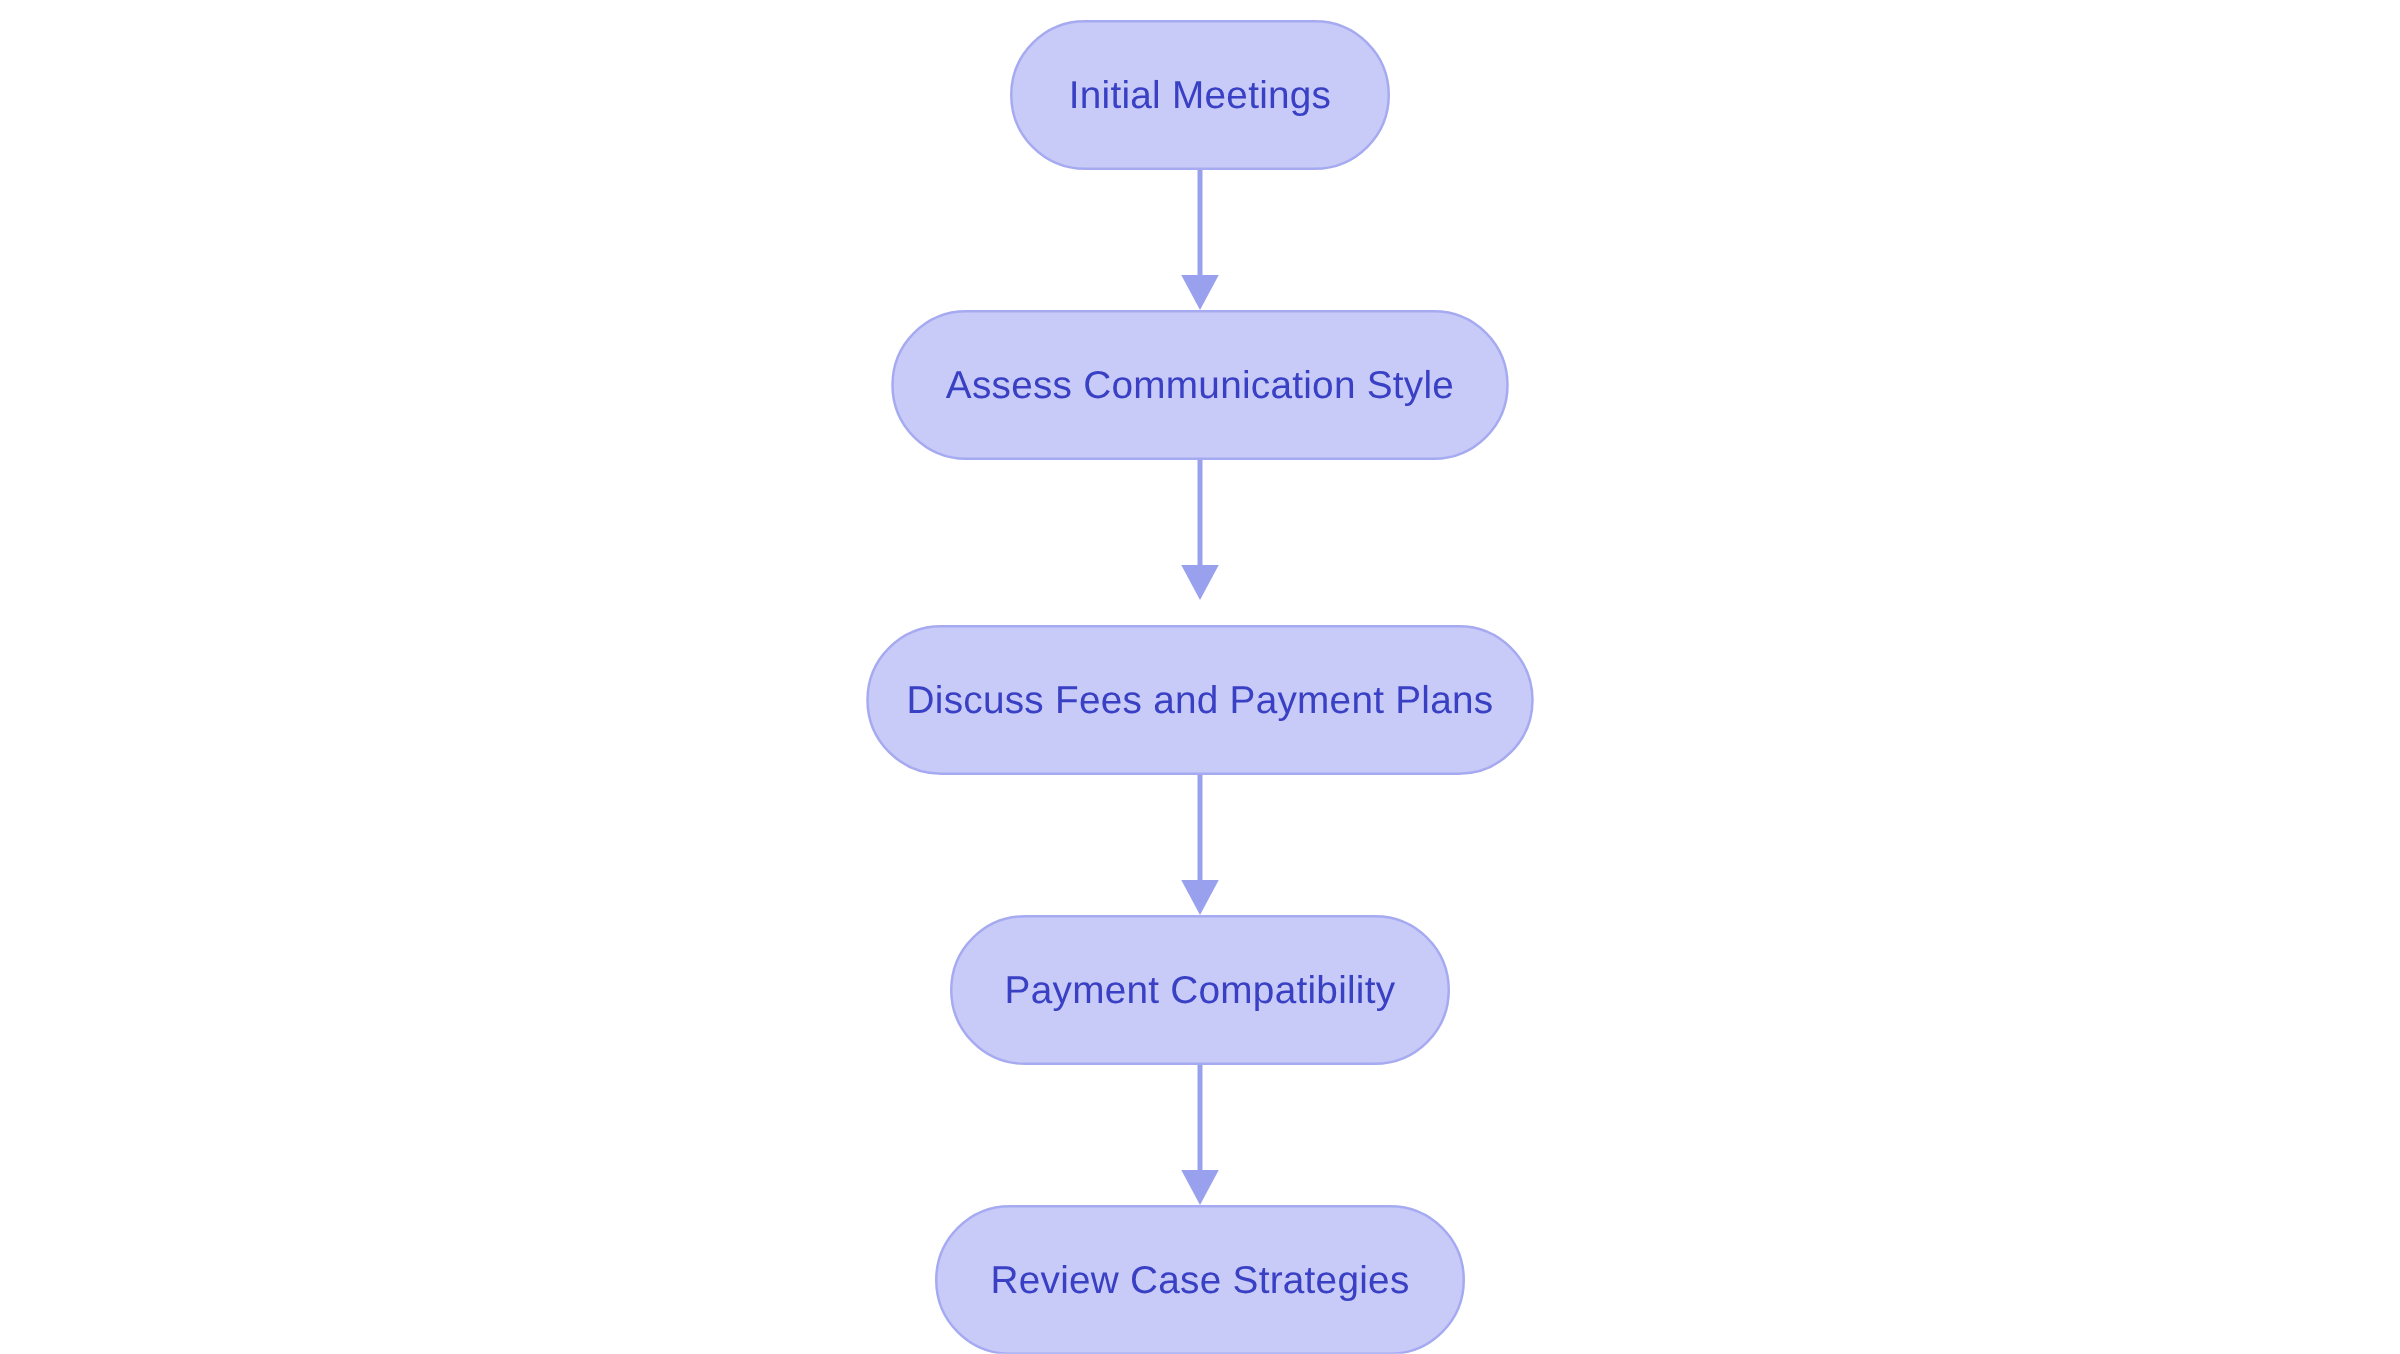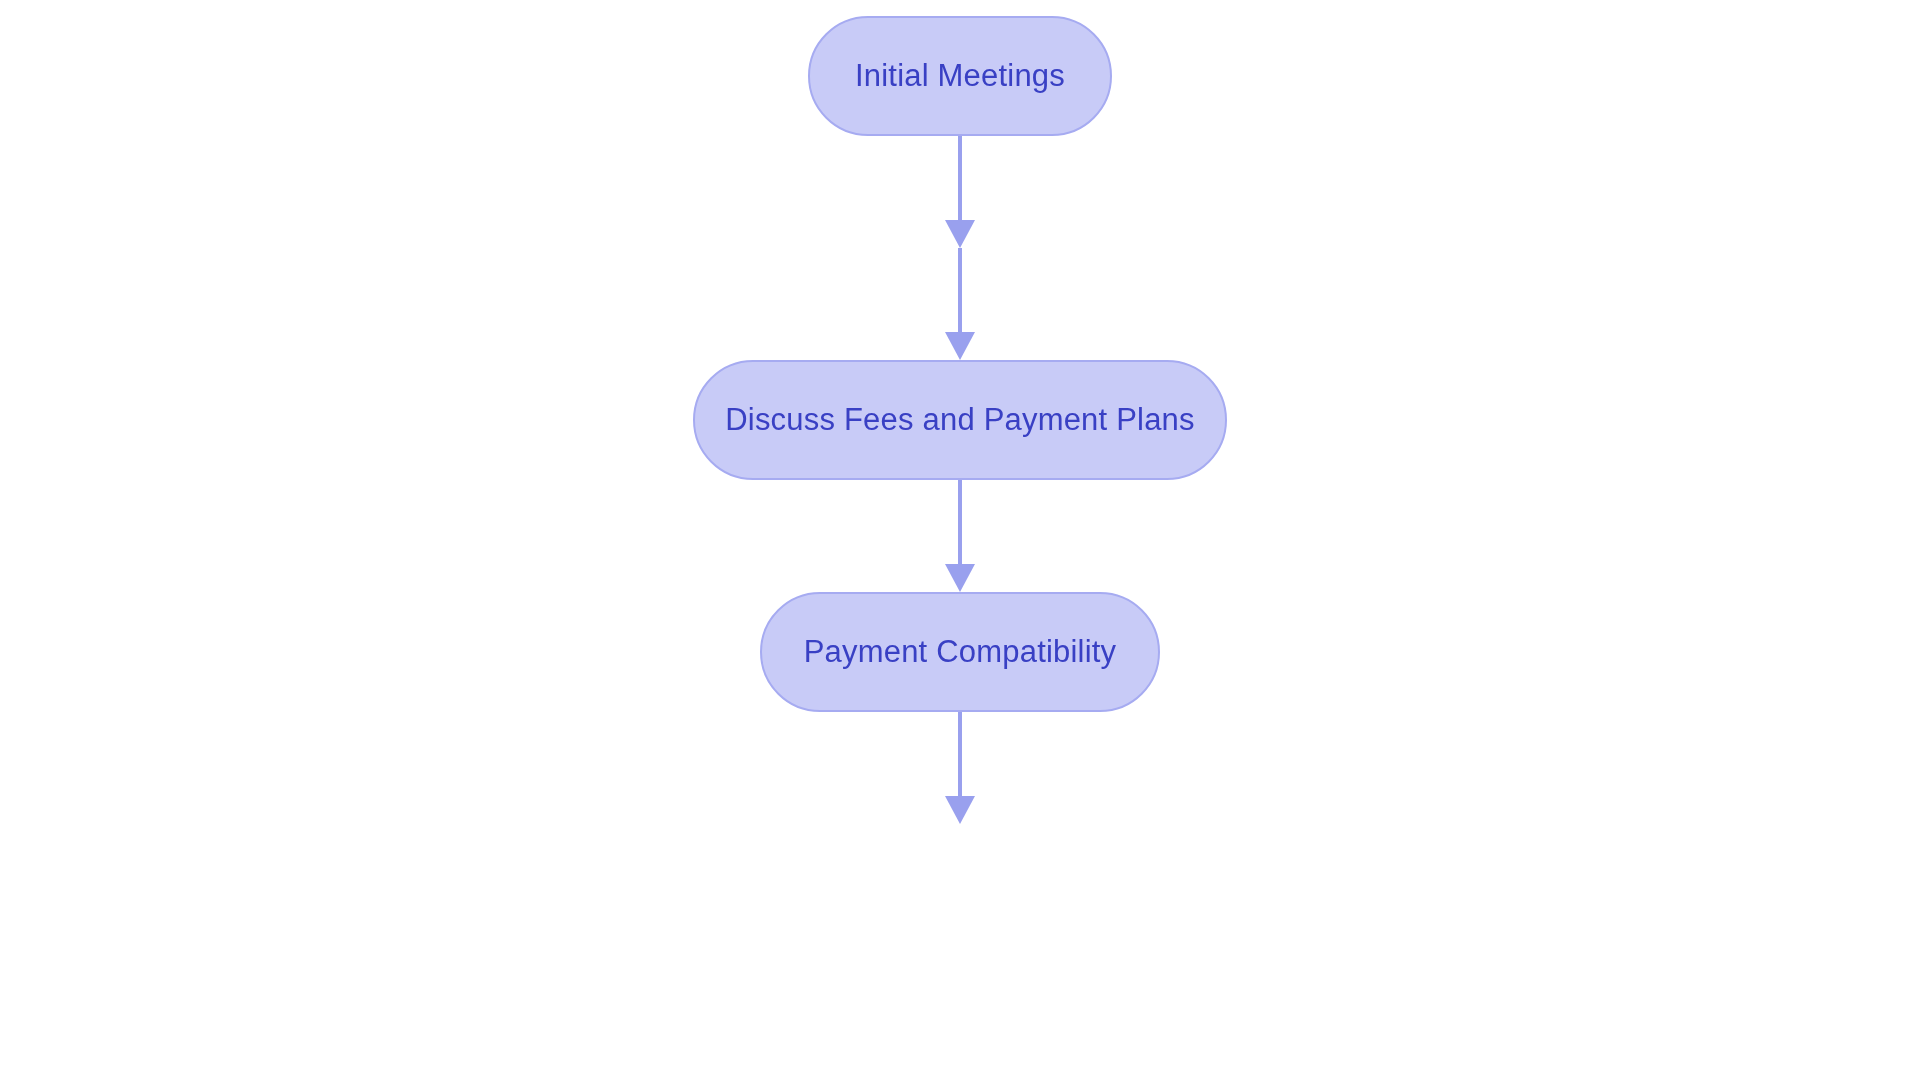--- a/index.html
+++ b/index.html
@@ -67,38 +67,44 @@
 
   <div class="flow-node" style="width:304px;">
     <span class="node-label">Initial Meetings</span>
   </div>
 
   <div class="connector">
     <div class="arrow-line"></div>
     <div class="arrowhead"></div>
   </div>
 
+  <div class="flow-node" style="width:494px;">
+    <span class="node-label">Assess Communication Style</span>
+  </div>
 
   <div class="connector">
     <div class="arrow-line"></div>
     <div class="arrowhead"></div>
   </div>
 
-  <div class="flow-node" style="width:534px;">
+  <div class="flow-node" style="width:534px;margin-top:20px;">
     <span class="node-label">Discuss Fees and Payment Plans</span>
   </div>
 
   <div class="connector">
     <div class="arrow-line"></div>
     <div class="arrowhead"></div>
   </div>
 
   <div class="flow-node" style="width:400px;">
     <span class="node-label">Payment Compatibility</span>
   </div>
 
   <div class="connector">
     <div class="arrow-line"></div>
     <div class="arrowhead"></div>
   </div>
 
+  <div class="flow-node" style="width:424px;">
+    <span class="node-label">Review Case Strategies</span>
+  </div>
 
 </div>
 
 </body></html>

